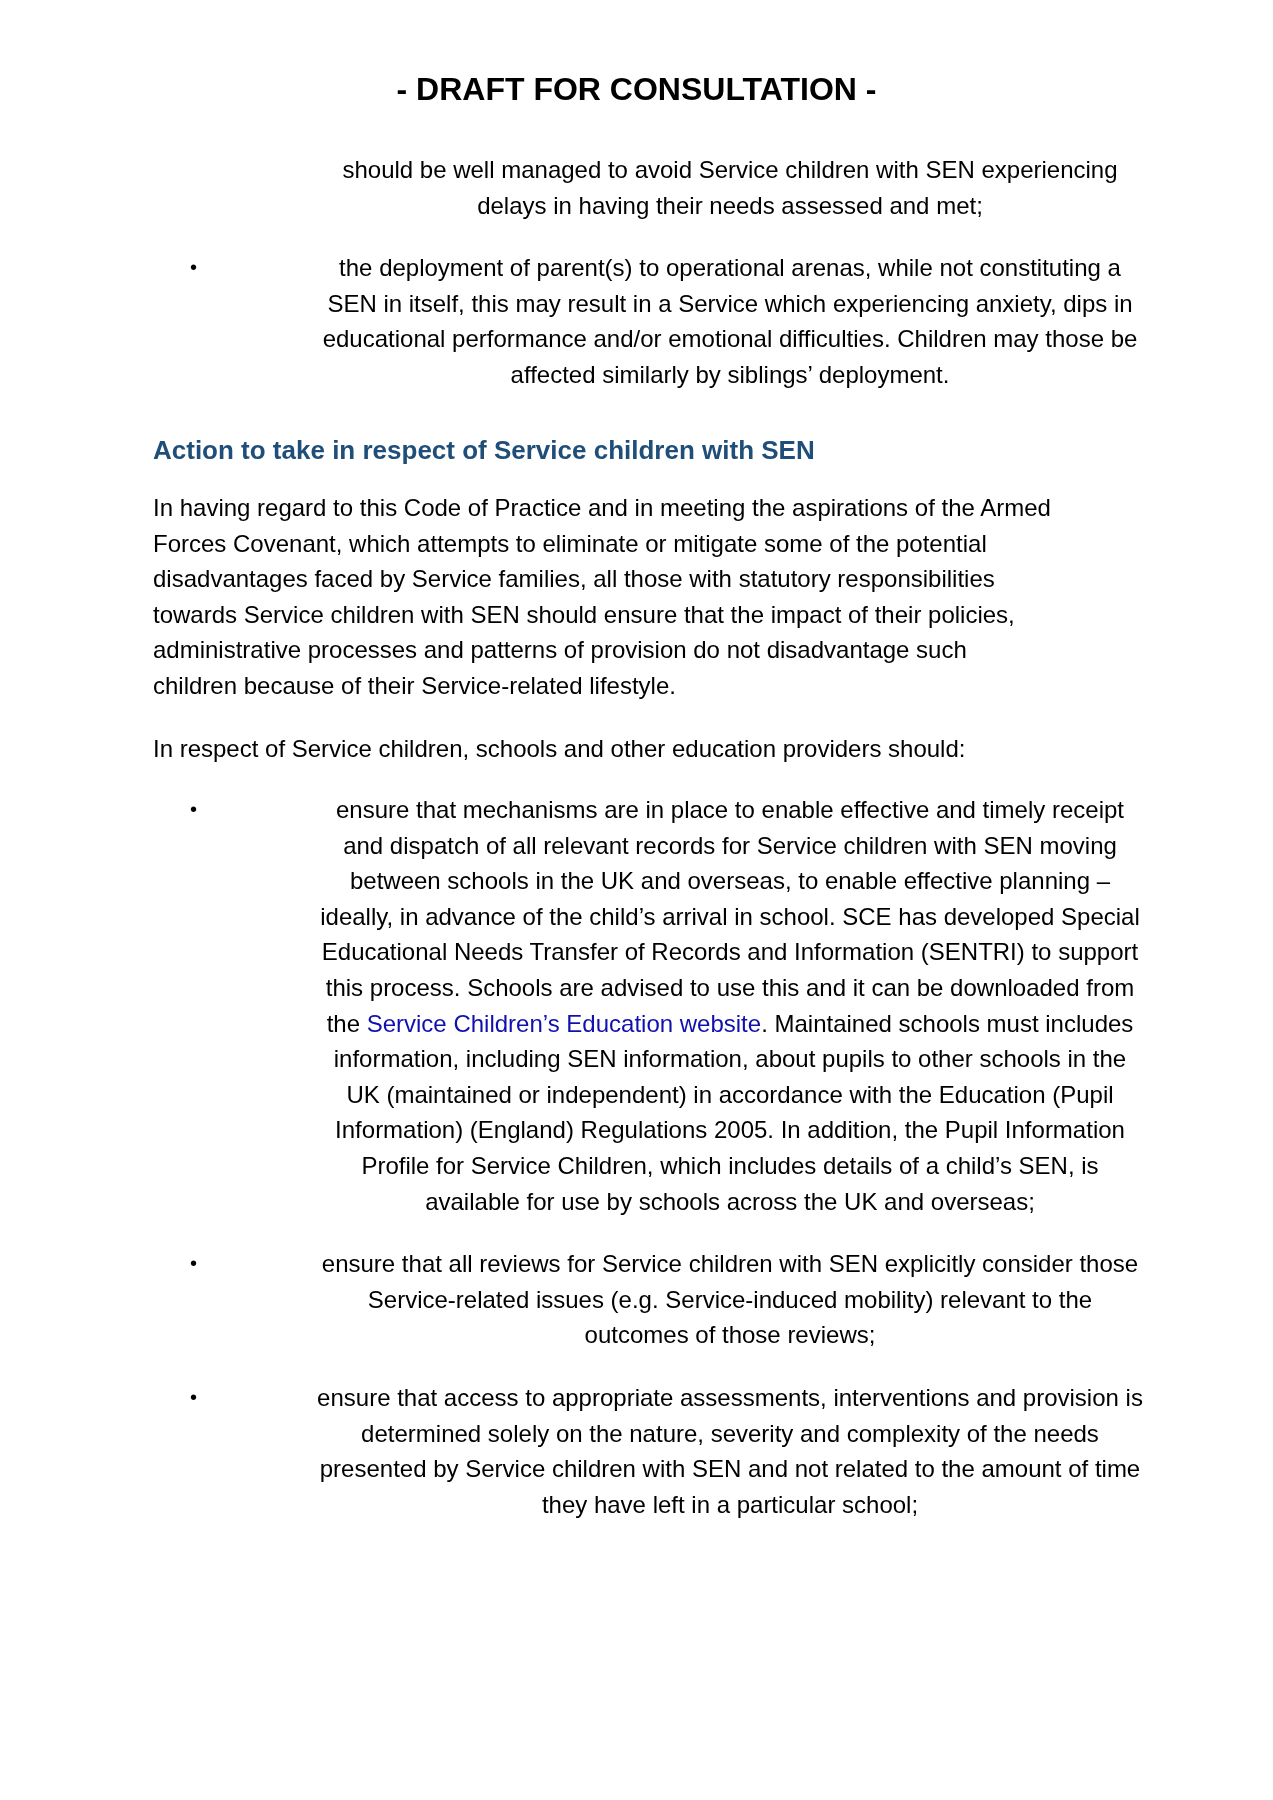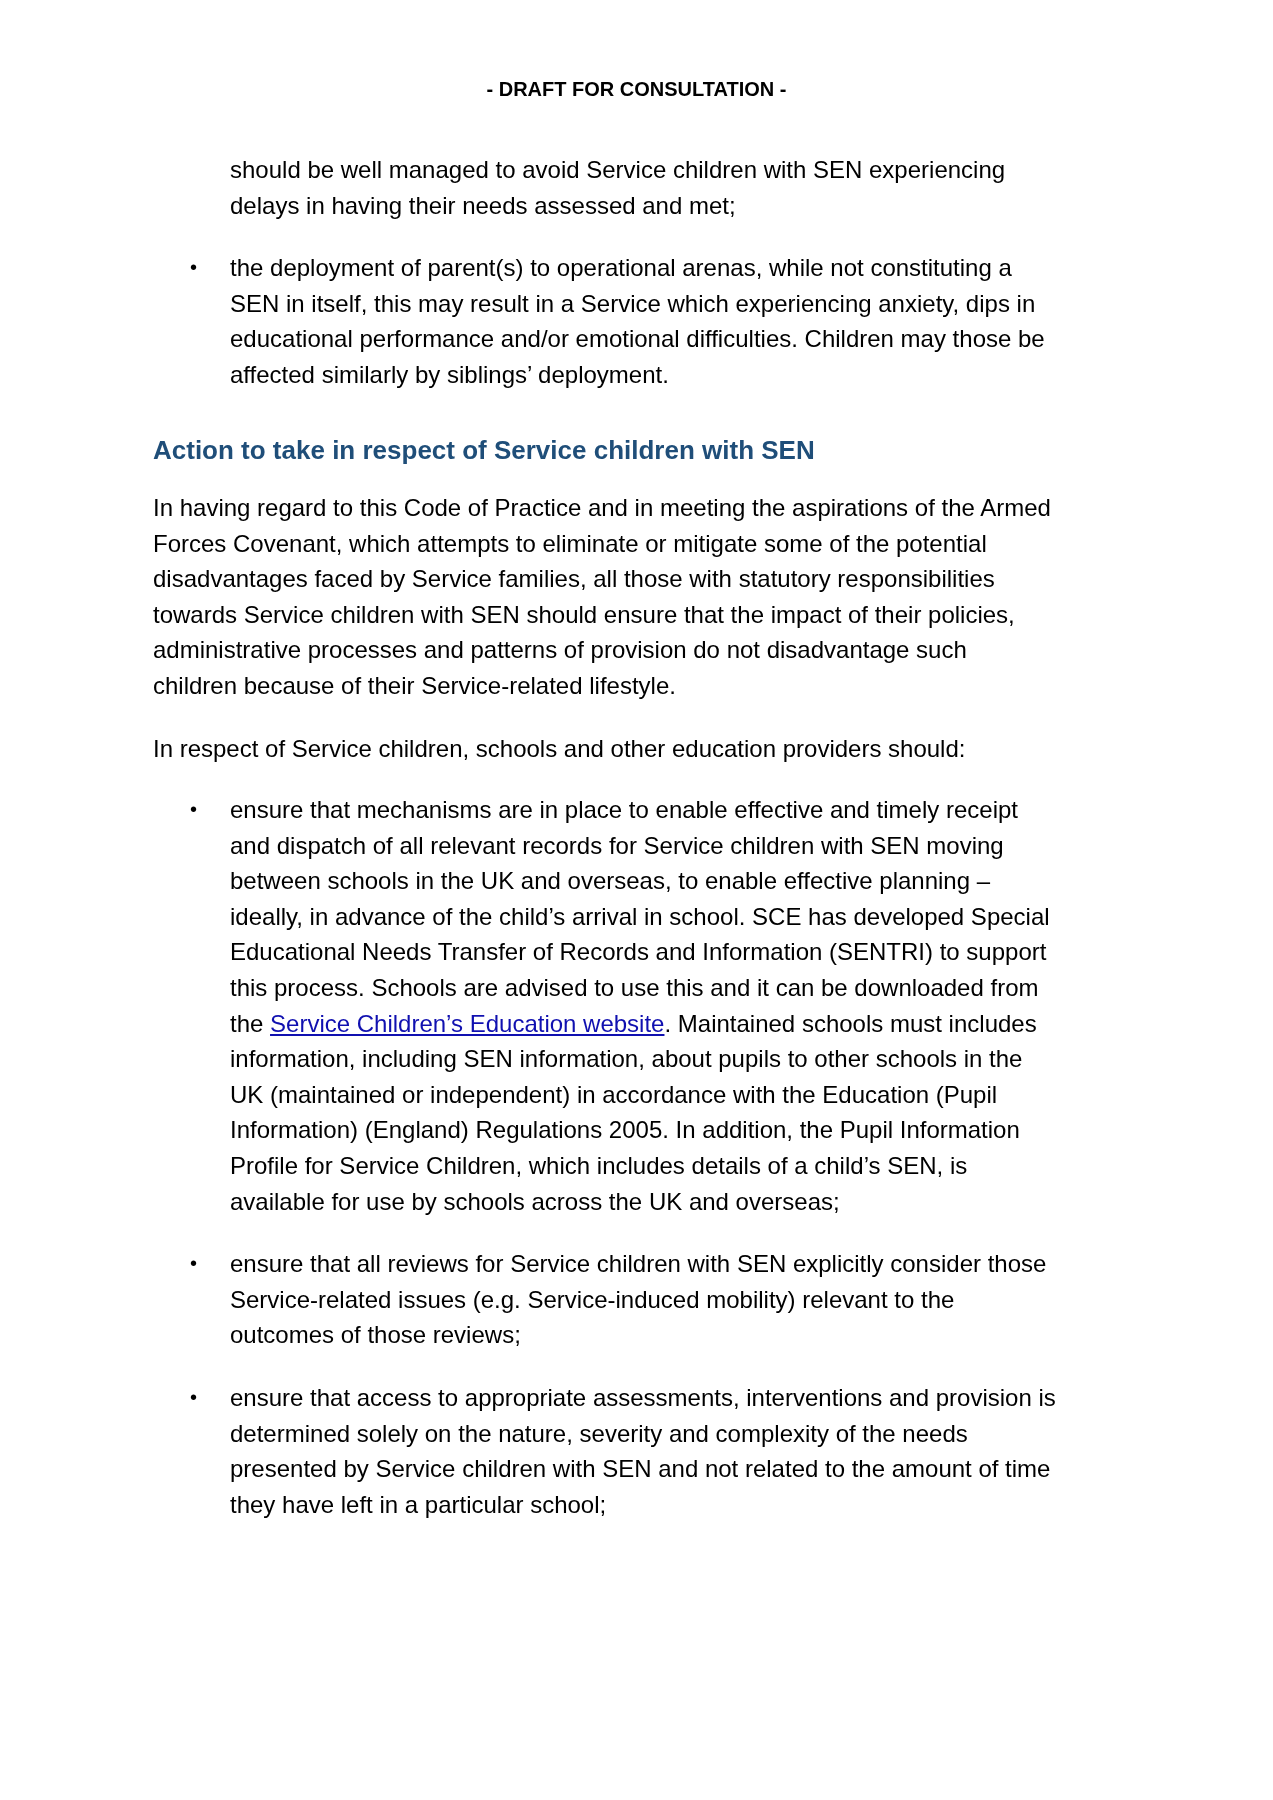--- a/index.html
+++ b/index.html
@@ -21,31 +21,32 @@
       width: 1273px;
       height: 1800px;
     }
     .header {
       position: absolute;
       top: 74px;
       left: 0;
       width: 1273px;
       text-align: center;
       font-weight: bold;
-      font-size: 20px;
+      font-size: 32px;
       line-height: 30px;
     }
     .block {
       position: absolute;
       font-size: 24px;
       line-height: 35.6px;
     }
     .indent {
       left: 230px;
       width: 1000px;
+      text-align: center;
     }
     .full {
       left: 153px;
       width: 1080px;
     }
     .bullet {
       position: absolute;
       left: -40px;
       top: 0;
       font-size: 20px;
@@ -57,21 +58,20 @@
       left: 153px;
       top: 432px;
       font-size: 26px;
       line-height: 36px;
       font-weight: bold;
       color: #1f4e79;
       white-space: nowrap;
     }
     .link {
       color: #1010b0;
-      text-decoration: underline;
       cursor: pointer;
     }
     b { font-weight: normal; }
     .page-number {
       position: absolute;
       top: 1700px;
       left: 0;
       width: 1273px;
       text-align: center;
       font-size: 24px;

